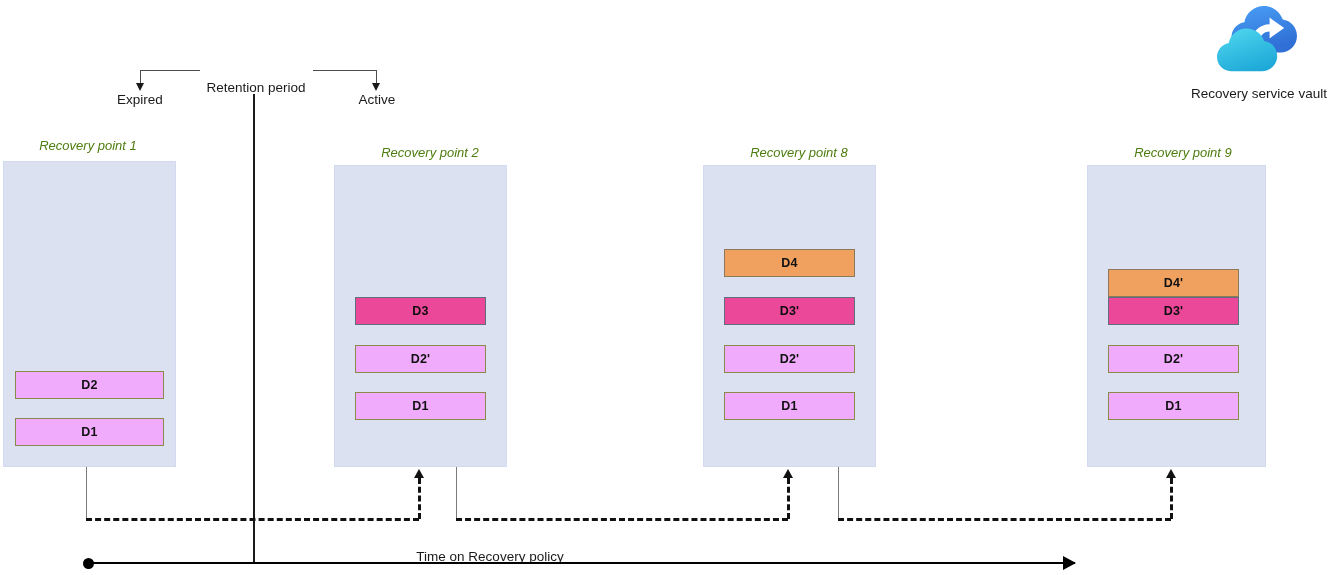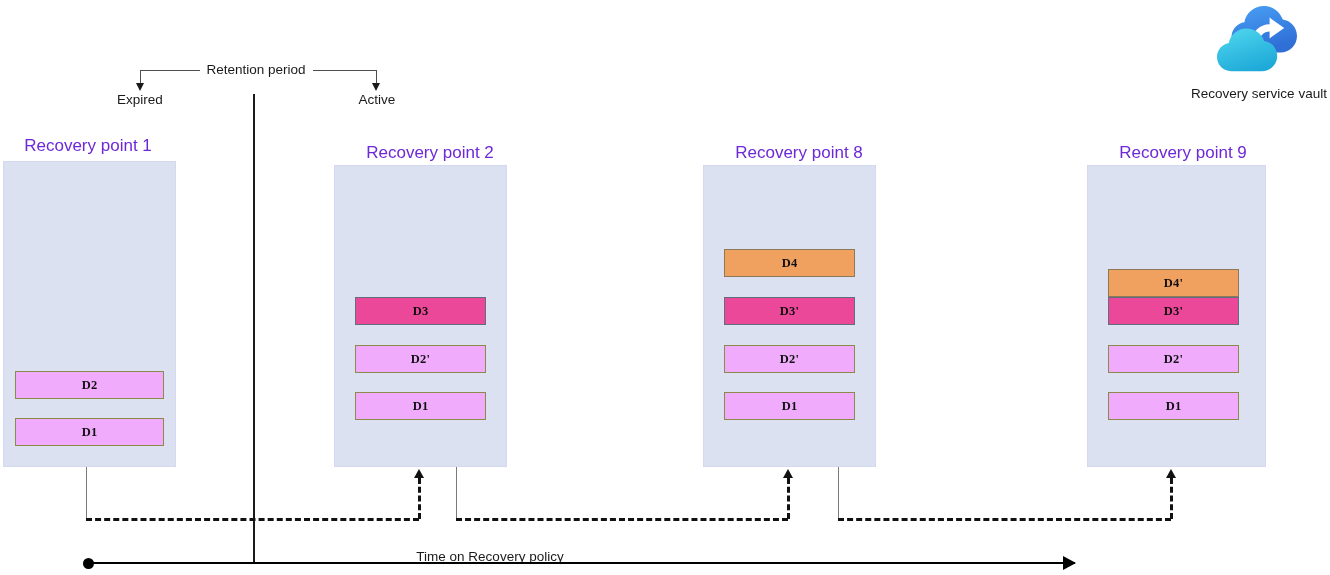--- a/index.html
+++ b/index.html
@@ -31,40 +31,40 @@
 
   
   .rp-box {
     position: absolute;
     background: #dce1f2;
     border: 1px solid #d3d9ee;
     box-sizing: border-box;
   }
   .rp-title {
     position: absolute;
-    color: #6d28d9;
-    font-size: 17px;
+    color: #4d7c0f;
+    font-size: 13px;
     line-height: 16px;
     white-space: nowrap;
     transform: translateX(-50%);
+    font-style: italic;
   }
 
   
   .blk {
     position: absolute;
     box-sizing: border-box;
     border: 1px solid #808080;
     display: flex;
     align-items: center;
     justify-content: center;
     font-size: 12.5px;
     font-weight: bold;
     color: #111111;
     letter-spacing: .2px;
-    font-family: Liberation Serif, serif;
   }
   .blk.yellow { background: #f0abfc; border-color: #8a8a4a; color: #111; }
   .blk.blue   { background: #ec4899; border-color: #5f6f7d; color: #0d0d0d; }
   .blk.orange { background: #f0a160; border-color: #8a7a5a; color: #111; }
 
   
   .axis-line {
     position: absolute;
     background: #000000;
     height: 2px;
@@ -180,21 +180,21 @@
         C6.0 42.2 1.0 48.1 1.0 55.1
         C1.0 62.9 7.3 69.2 15.1 69.2
         L46.0 69.2
         C54.4 69.2 61.2 62.4 61.2 54.0
         C61.2 46.3 55.5 40.0 48.1 39.0
         C45.6 31.7 38.7 26.5 30.5 26.5 Z"></path>
     </svg>
     <div class="vault-caption">Recovery service vault</div>
   </div>
 
-  <div class="lbl center" style="left:256px; top:62px;text-align:right;">Retention period</div>
+  <div class="lbl center" style="left:256px; top:80px;text-align:right;">Retention period</div>
 
   <div class="brk-h" style="left:140px; top:70px; width:60px;"></div>
 
   <div class="brk-h" style="left:313px; top:70px; width:63px;"></div>
 
   <div class="brk-v" style="left:140px; top:70px; height:14px;"></div>
 
   <div class="brk-v" style="left:376px; top:70px; height:14px;"></div>
 
   <div class="brk-arrow" style="left:136px; top:83px;"></div>

